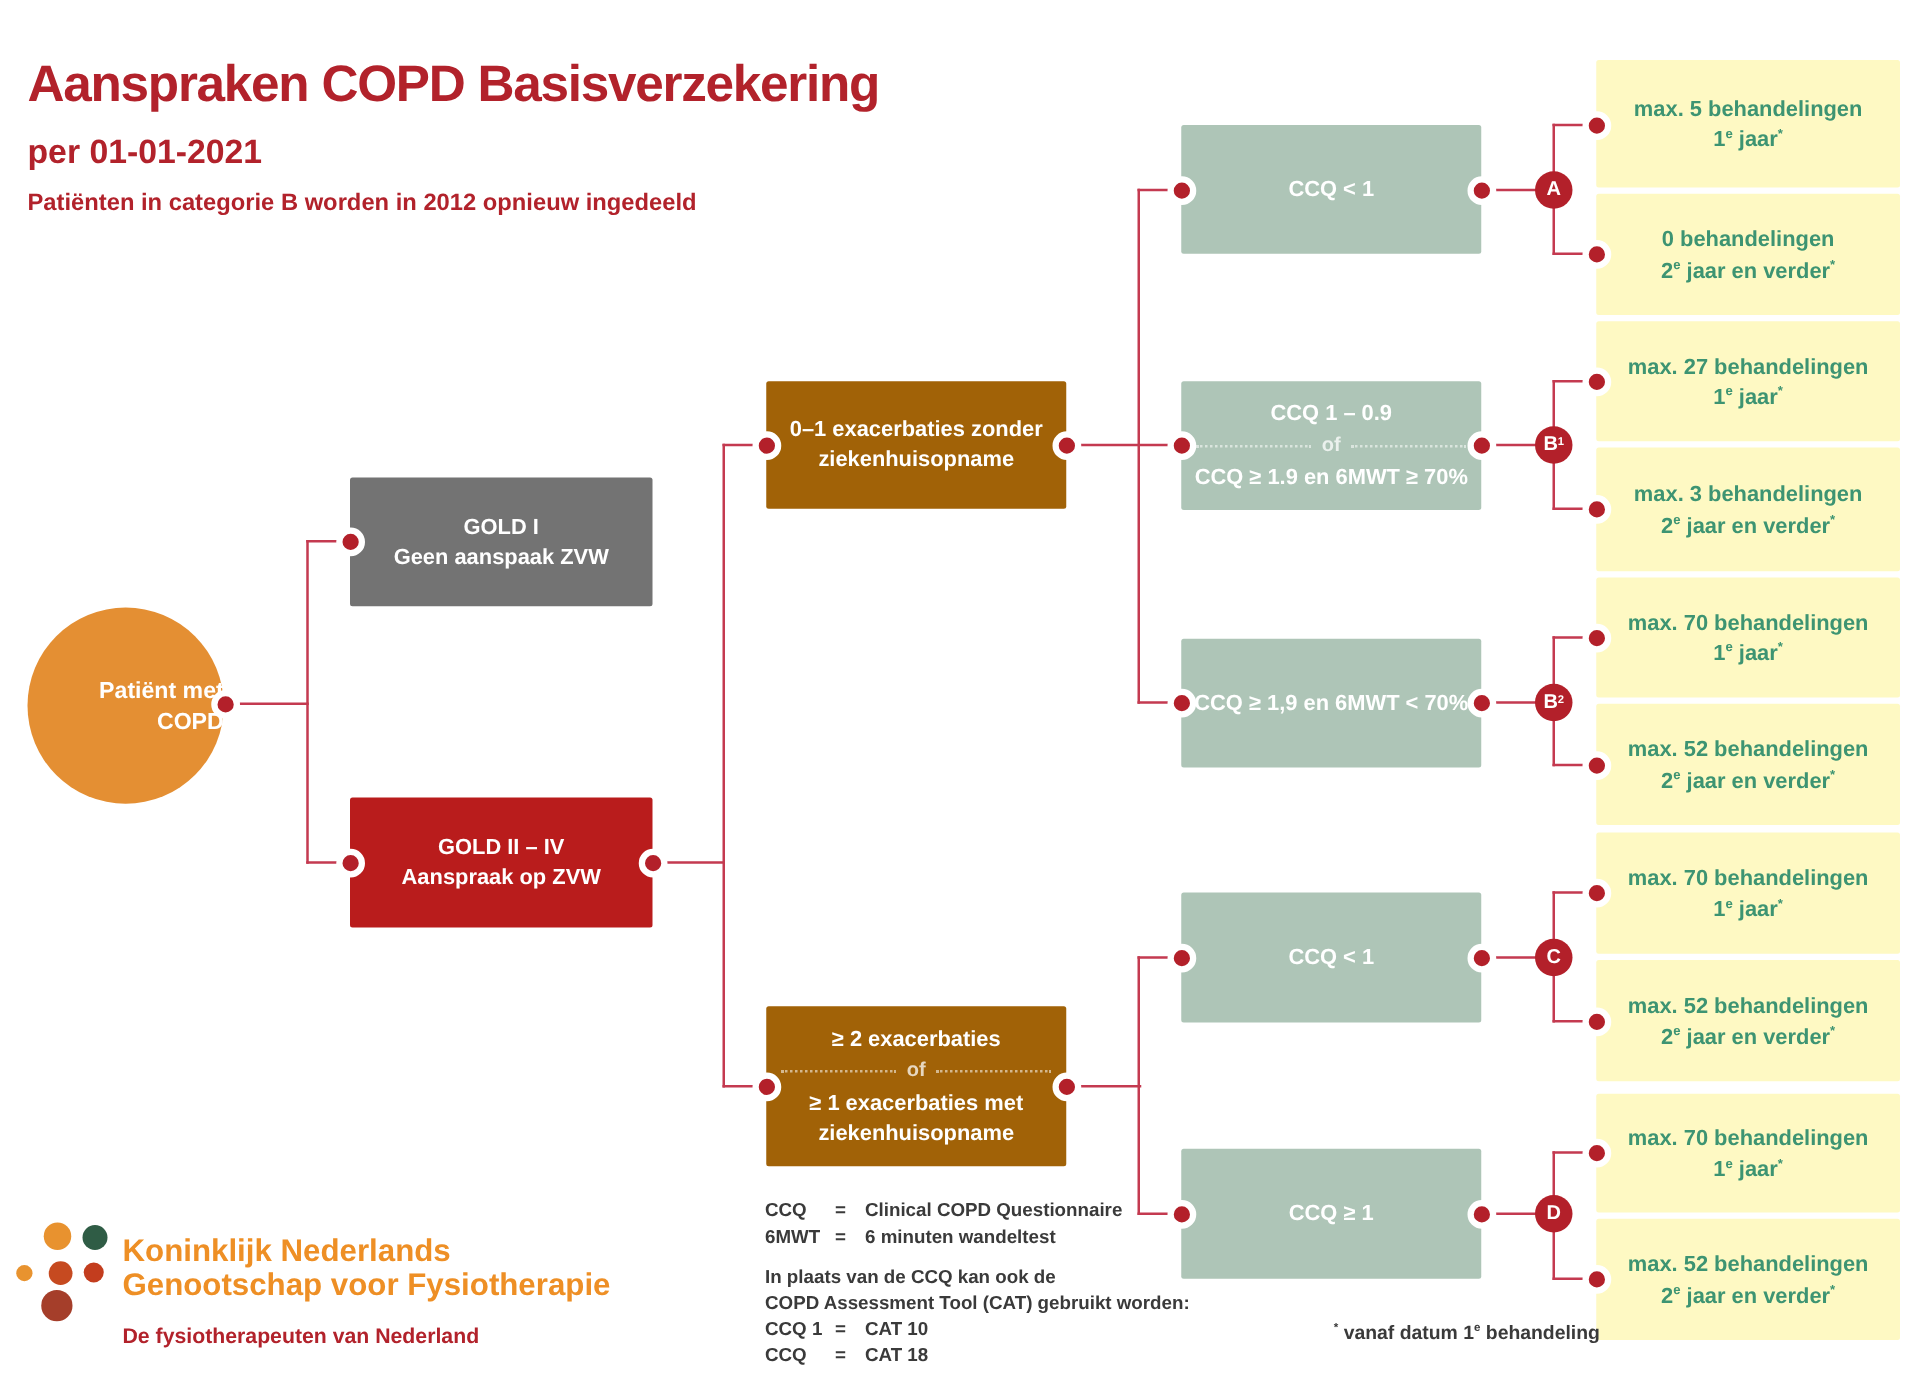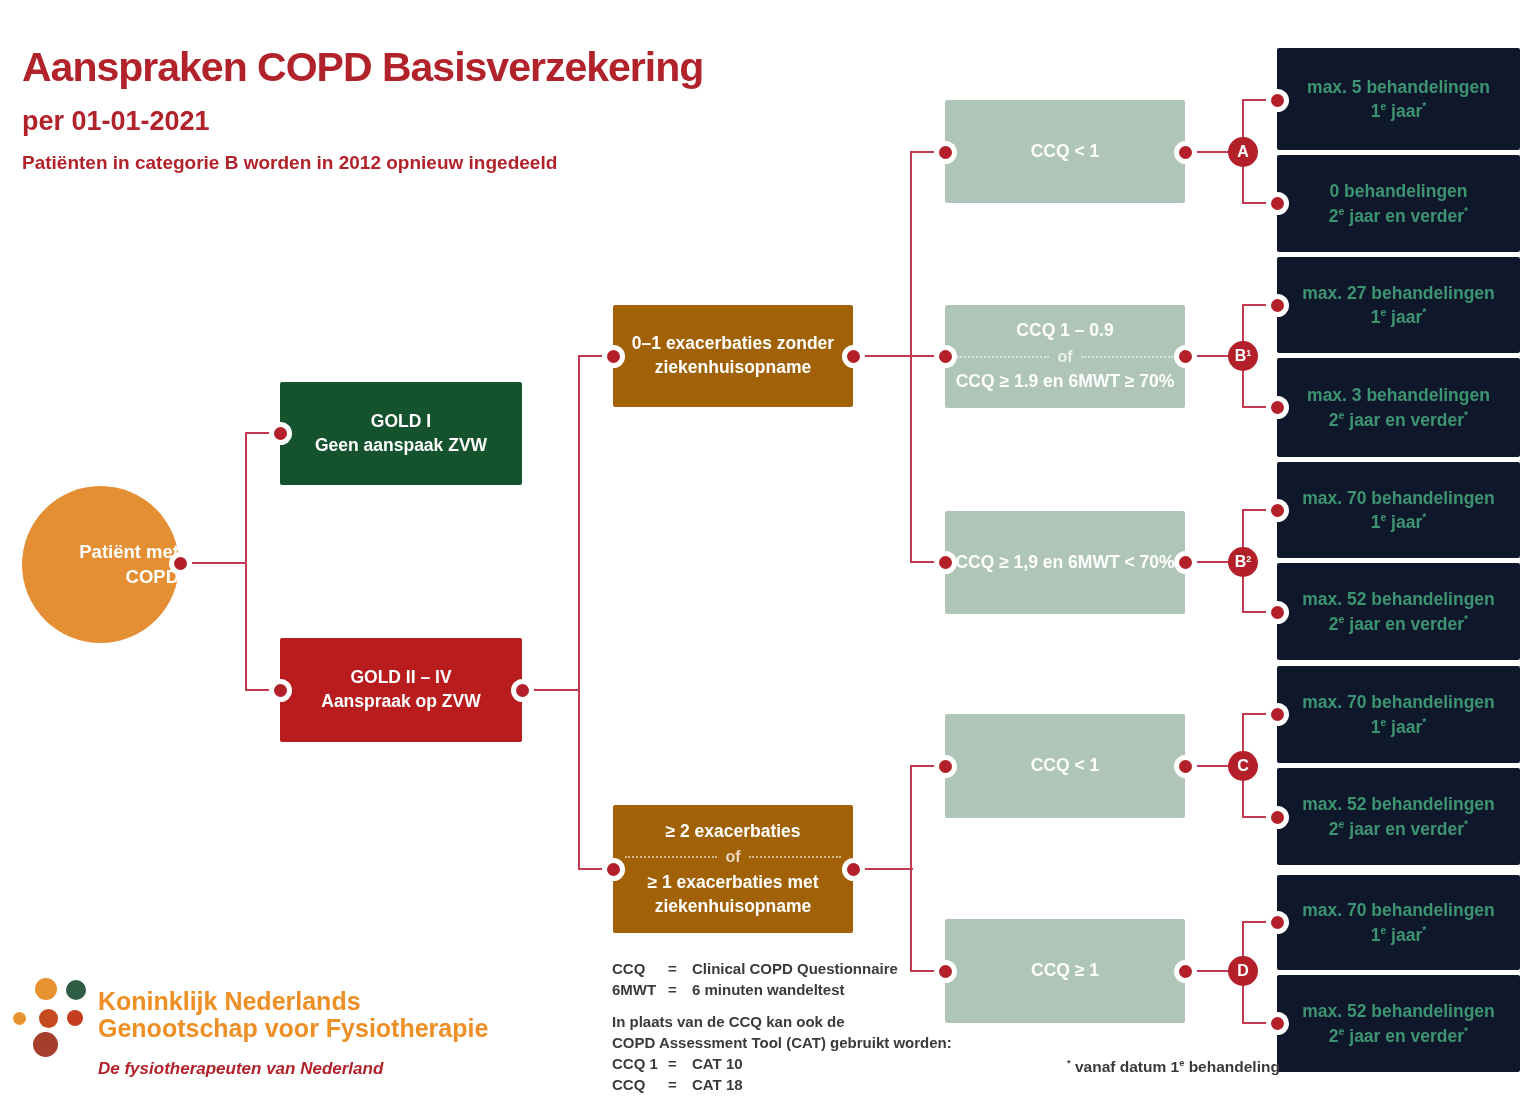--- a/index.html
+++ b/index.html
@@ -10,48 +10,48 @@
   .subtitle{position:absolute;left:22px;top:106px;font-size:27px;font-weight:bold;color:#b2222b;}
   .note{position:absolute;left:22px;top:152px;font-size:19px;font-weight:bold;color:#b2222b;}
   
   .hline,.vline{position:absolute;background:#c43a50;z-index:1;}
   .hline{height:2px;} .vline{width:2px;}
   .dot{position:absolute;width:13px;height:13px;background:#b3202a;border:5px solid #fff;
        border-radius:50%;z-index:3;box-sizing:content-box;}
   
   .box{position:absolute;z-index:2;display:flex;flex-direction:column;align-items:center;justify-content:center;
        color:#fff;font-weight:bold;font-size:17.5px;line-height:1.35;text-align:center;border-radius:2px;}
-  .blue{background:#14532d;}
+  .blue{background:#737373;}
   .dkgreen{background:#b91c1c;}
   .midgreen{background:#a16207;}
   .sage{background:#aec5b7;}
   .patient{position:absolute;left:22px;top:486px;width:157px;height:157px;border-radius:50%;background:#e48f33;
        color:#fff;display:flex;flex-direction:column;align-items:flex-end;justify-content:center;
        font-weight:bold;font-size:18.5px;line-height:1.35;text-align:center;z-index:2;}
   .badge{position:absolute;left:1228px;width:30px;height:30px;border-radius:50%;background:#b3202a;color:#fff;
        font-weight:bold;font-size:16px;display:flex;align-items:center;justify-content:center;z-index:4;}
   .badge sup{font-size:9px;line-height:0;margin-top:-7px;}
   .or-row{display:flex;align-items:center;width:90%;margin:3px auto;}
   .dots-line{flex:1;border-top:2px dotted rgba(255,255,255,.55);height:0;}
   .or-word{padding:0 8px;color:rgba(255,255,255,.75);font-size:16px;}
   
-  .panel{position:absolute;left:1277px;width:243px;background:#0f172a;z-index:2;border-radius:2px;
+  .panel{position:absolute;left:1277px;width:243px;background:#fef9c3;z-index:2;border-radius:2px;
        display:flex;align-items:center;justify-content:center;text-align:center;
        color:#3d9472;font-weight:bold;font-size:17.5px;line-height:1.4;}
   sup{font-size:60%;line-height:0;}
   
   .legend{position:absolute;left:612px;top:958px;font-size:15px;font-weight:bold;color:#3a3a3a;line-height:1.42;z-index:2;}
   .lrow{display:flex;}
   .lterm{width:56px;} .leq{width:24px;}
   .lnote1{margin-top:10px;}
   .footnote{position:absolute;left:1067px;top:1058px;font-size:15.5px;font-weight:bold;color:#3a3a3a;z-index:2;}
   
   .logo-dot{position:absolute;border-radius:50%;z-index:2;}
   .logo-line{position:absolute;left:98px;font-size:25px;font-weight:bold;color:#ee8f25;z-index:2;}
-  .tagline{position:absolute;left:98px;top:1059px;font-size:17px;font-weight:bold;color:#b2222b;z-index:2;font-style:italic;}
+  .tagline{position:absolute;left:98px;top:1059px;font-size:17px;font-weight:bold;color:#b2222b;z-index:2;}
 </style>
 </head>
 <body>
 
 <div id="canvas">
 
   <div class="title">Aanspraken COPD Basisverzekering</div>
   <div class="subtitle">per 01-01-2021</div>
   <div class="note">Patiënten in categorie B worden in 2012 opnieuw ingedeeld</div>
 

